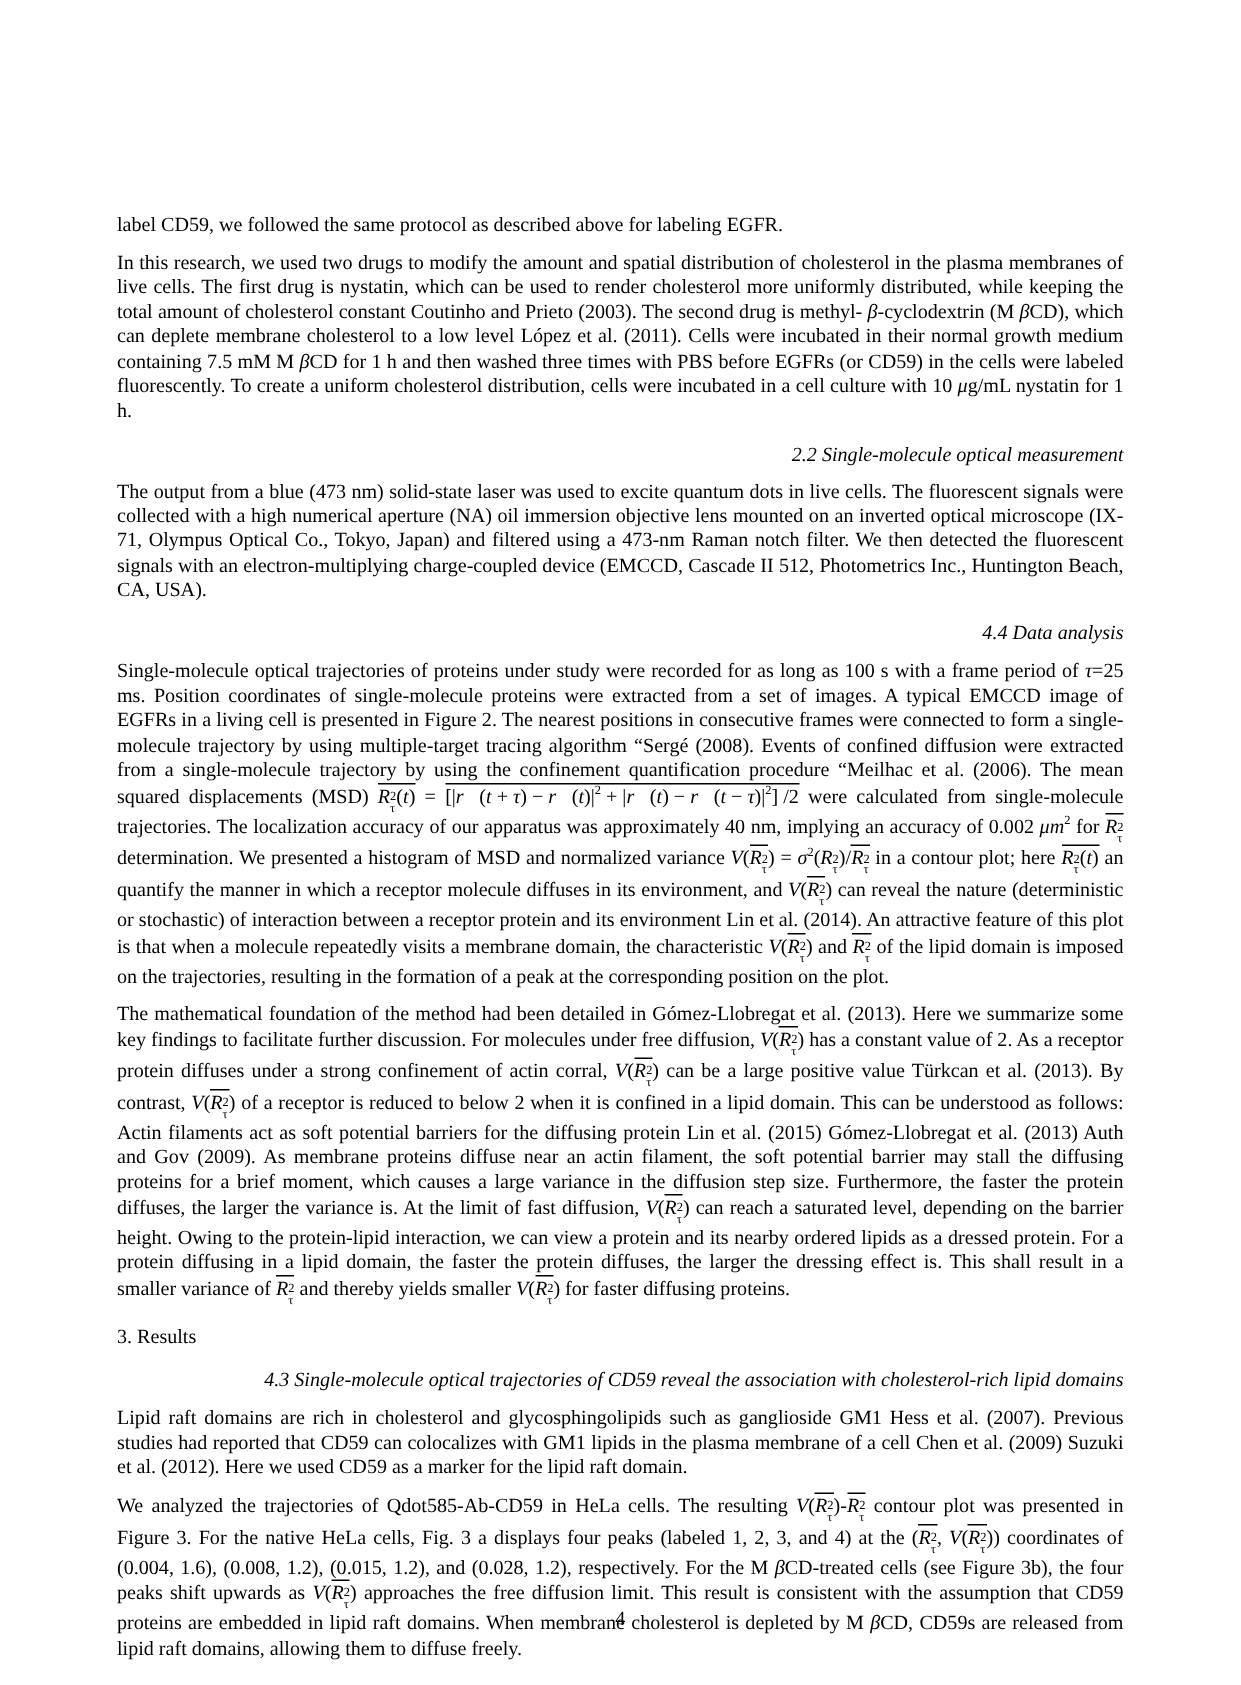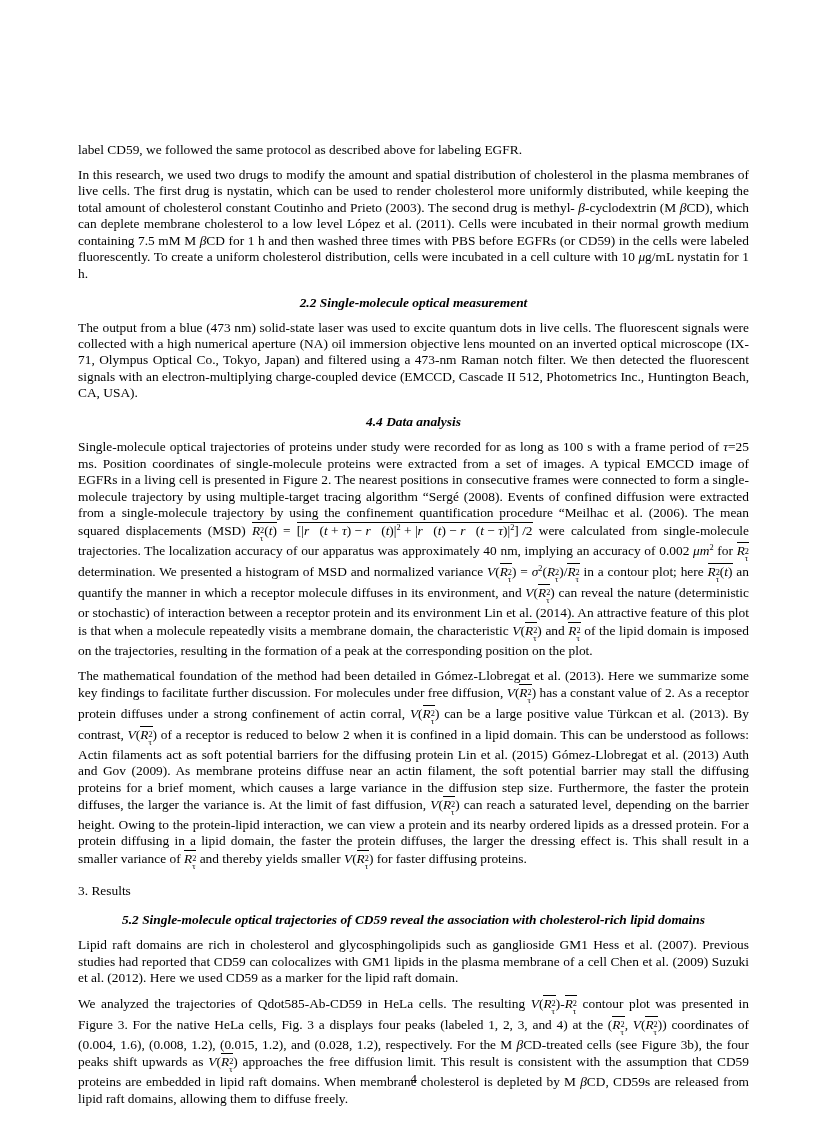--- a/index.html
+++ b/index.html
@@ -9,21 +9,21 @@
     font-family:"Liberation Serif","DejaVu Serif",serif;color:#000;overflow:hidden;
   }
   .article{
     position:absolute;left:78px;top:101px;width:671px;margin-top:41px;
   }
   .blk{
     font-size:13.4px;line-height:16.45px;text-align:justify;
     margin:0 0 8.5px 0;font-weight:normal;
   }
   h2.blk{font-weight:normal;font-style:normal;margin:12.5px 0 8.5px 0;}
-  h3.blk{font-style:italic;font-weight:bold;margin:12.5px 0 8.5px 0;text-align:center;}
+  h3.blk{font-style:italic;font-weight:normal;margin:12.5px 0 8.5px 0;text-align:right;}
   sup,sub{font-size:0.62em;line-height:0;}
   
   .ss{display:inline-block;vertical-align:-0.45em;text-align:left;}
   .ss span{display:block;font-size:0.62em;line-height:0.95em;}
   
   .ov{display:inline-block;border-top:1px solid #000;padding-top:1px;line-height:1.05;white-space:nowrap;}
   .page-footer{
     position:absolute;top:1071px;left:0;width:827px;text-align:center;
     font-size:13.4px;line-height:16px;
   }
@@ -34,20 +34,20 @@
 <div class="page">
   <main class="article" id="article">
       <p class="blk body">label CD59, we followed the same protocol as described above for labeling EGFR.</p>
       <p class="blk body">In this research, we used two drugs to modify the amount and spatial distribution of cholesterol in the plasma membranes of live cells. The first drug is nystatin, which can be used to render cholesterol more uniformly distributed, while keeping the total amount of cholesterol constant Coutinho and Prieto (2003). The second drug is methyl- <i>β</i>-cyclodextrin (M <i>β</i>CD), which can deplete membrane cholesterol to a low level López et al. (2011). Cells were incubated in their normal growth medium containing 7.5 mM M <i>β</i>CD for 1 h and then washed three times with PBS before EGFRs (or CD59) in the cells were labeled fluorescently. To create a uniform cholesterol distribution, cells were incubated in a cell culture with 10 <i>μ</i>g/mL nystatin for 1 h.</p>
       <h3 class="blk subsection">2.2 Single-molecule optical measurement</h3>
       <p class="blk body">The output from a blue (473 nm) solid-state laser was used to excite quantum dots in live cells. The fluorescent signals were collected with a high numerical aperture (NA) oil immersion objective lens mounted on an inverted optical microscope (IX-71, Olympus Optical Co., Tokyo, Japan) and filtered using a 473-nm Raman notch filter. We then detected the fluorescent signals with an electron-multiplying charge-coupled device (EMCCD, Cascade II 512, Photometrics Inc., Huntington Beach, CA, USA).</p>
       <h3 class="blk subsection">4.4 Data analysis</h3>
       <p class="blk body">Single-molecule optical trajectories of proteins under study were recorded for as long as 100 s with a frame period of <i>τ</i>=25 ms. Position coordinates of single-molecule proteins were extracted from a set of images. A typical EMCCD image of EGFRs in a living cell is presented in Figure 2. The nearest positions in consecutive frames were connected to form a single-molecule trajectory by using multiple-target tracing algorithm “Sergé (2008). Events of confined diffusion were extracted from a single-molecule trajectory by using the confinement quantification procedure “Meilhac et al. (2006). The mean squared displacements (MSD) <span class="ov"><i>R</i><span class="ss"><span>2</span><span>τ</span></span>(<i>t</i>)</span> = <span class="ov">[|<i>r⃗</i>(<i>t</i> + <i>τ</i>) − <i>r⃗</i>(<i>t</i>)|<sup>2</sup> + |<i>r⃗</i>(<i>t</i>) − <i>r⃗</i>(<i>t</i> − <i>τ</i>)|<sup>2</sup>] /2</span> were calculated from single-molecule trajectories. The localization accuracy of our apparatus was approximately 40 nm, implying an accuracy of 0.002 <i>μm</i><sup>2</sup> for <span class="ov"><i>R</i><span class="ss"><span>2</span><span>τ</span></span></span> determination. We presented a histogram of MSD and normalized variance <i>V</i>(<span class="ov"><i>R</i><span class="ss"><span>2</span><span>τ</span></span></span>) = <i>σ</i><sup>2</sup>(<i>R</i><span class="ss"><span>2</span><span>τ</span></span>)/<span class="ov"><i>R</i><span class="ss"><span>2</span><span>τ</span></span></span> in a contour plot; here <span class="ov"><i>R</i><span class="ss"><span>2</span><span>τ</span></span>(<i>t</i>)</span> an quantify the manner in which a receptor molecule diffuses in its environment, and <i>V</i>(<span class="ov"><i>R</i><span class="ss"><span>2</span><span>τ</span></span></span>) can reveal the nature (deterministic or stochastic) of interaction between a receptor protein and its environment Lin et al. (2014). An attractive feature of this plot is that when a molecule repeatedly visits a membrane domain, the characteristic <i>V</i>(<span class="ov"><i>R</i><span class="ss"><span>2</span><span>τ</span></span></span>) and <span class="ov"><i>R</i><span class="ss"><span>2</span><span>τ</span></span></span> of the lipid domain is imposed on the trajectories, resulting in the formation of a peak at the corresponding position on the plot.</p>
       <p class="blk body">The mathematical foundation of the method had been detailed in Gómez-Llobregat et al. (2013). Here we summarize some key findings to facilitate further discussion. For molecules under free diffusion, <i>V</i>(<span class="ov"><i>R</i><span class="ss"><span>2</span><span>τ</span></span></span>) has a constant value of 2. As a receptor protein diffuses under a strong confinement of actin corral, <i>V</i>(<span class="ov"><i>R</i><span class="ss"><span>2</span><span>τ</span></span></span>) can be a large positive value Türkcan et al. (2013). By contrast, <i>V</i>(<span class="ov"><i>R</i><span class="ss"><span>2</span><span>τ</span></span></span>) of a receptor is reduced to below 2 when it is confined in a lipid domain. This can be understood as follows: Actin filaments act as soft potential barriers for the diffusing protein Lin et al. (2015) Gómez-Llobregat et al. (2013) Auth and Gov (2009). As membrane proteins diffuse near an actin filament, the soft potential barrier may stall the diffusing proteins for a brief moment, which causes a large variance in the diffusion step size. Furthermore, the faster the protein diffuses, the larger the variance is. At the limit of fast diffusion, <i>V</i>(<span class="ov"><i>R</i><span class="ss"><span>2</span><span>τ</span></span></span>) can reach a saturated level, depending on the barrier height. Owing to the protein-lipid interaction, we can view a protein and its nearby ordered lipids as a dressed protein. For a protein diffusing in a lipid domain, the faster the protein diffuses, the larger the dressing effect is. This shall result in a smaller variance of <span class="ov"><i>R</i><span class="ss"><span>2</span><span>τ</span></span></span> and thereby yields smaller <i>V</i>(<span class="ov"><i>R</i><span class="ss"><span>2</span><span>τ</span></span></span>) for faster diffusing proteins.</p>
       <h2 class="blk section">3. Results</h2>
-      <h3 class="blk subsection">5.2 Single-molecule optical trajectories of CD59 reveal the association with cholesterol-rich lipid domains</h3>
+      <h3 class="blk subsection">4.3 Single-molecule optical trajectories of CD59 reveal the association with cholesterol-rich lipid domains</h3>
       <p class="blk body">Lipid raft domains are rich in cholesterol and glycosphingolipids such as ganglioside GM1 Hess et al. (2007). Previous studies had reported that CD59 can colocalizes with GM1 lipids in the plasma membrane of a cell Chen et al. (2009) Suzuki et al. (2012). Here we used CD59 as a marker for the lipid raft domain.</p>
       <p class="blk body">We analyzed the trajectories of Qdot585-Ab-CD59 in HeLa cells. The resulting <i>V</i>(<span class="ov"><i>R</i><span class="ss"><span>2</span><span>τ</span></span></span>)-<span class="ov"><i>R</i><span class="ss"><span>2</span><span>τ</span></span></span> contour plot was presented in Figure 3. For the native HeLa cells, Fig. 3 a displays four peaks (labeled 1, 2, 3, and 4) at the (<span class="ov"><i>R</i><span class="ss"><span>2</span><span>τ</span></span></span>, <i>V</i>(<span class="ov"><i>R</i><span class="ss"><span>2</span><span>τ</span></span></span>)) coordinates of (0.004, 1.6), (0.008, 1.2), (0.015, 1.2), and (0.028, 1.2), respectively. For the M <i>β</i>CD-treated cells (see Figure 3b), the four peaks shift upwards as <i>V</i>(<span class="ov"><i>R</i><span class="ss"><span>2</span><span>τ</span></span></span>) approaches the free diffusion limit. This result is consistent with the assumption that CD59 proteins are embedded in lipid raft domains. When membrane cholesterol is depleted by M <i>β</i>CD, CD59s are released from lipid raft domains, allowing them to diffuse freely.</p>
     </main>
   <footer class="page-footer">
     <span>4</span>
   </footer>
 </div>
 
 </body></html>

